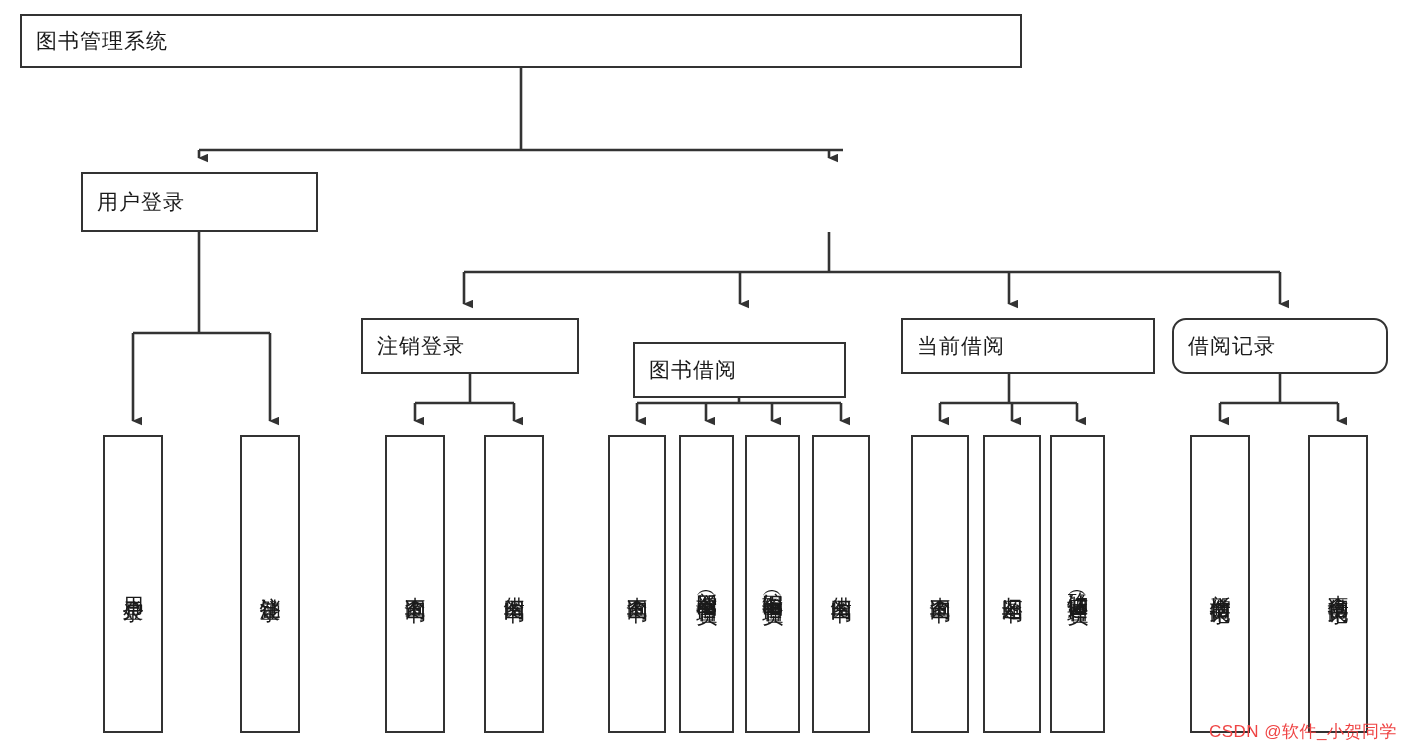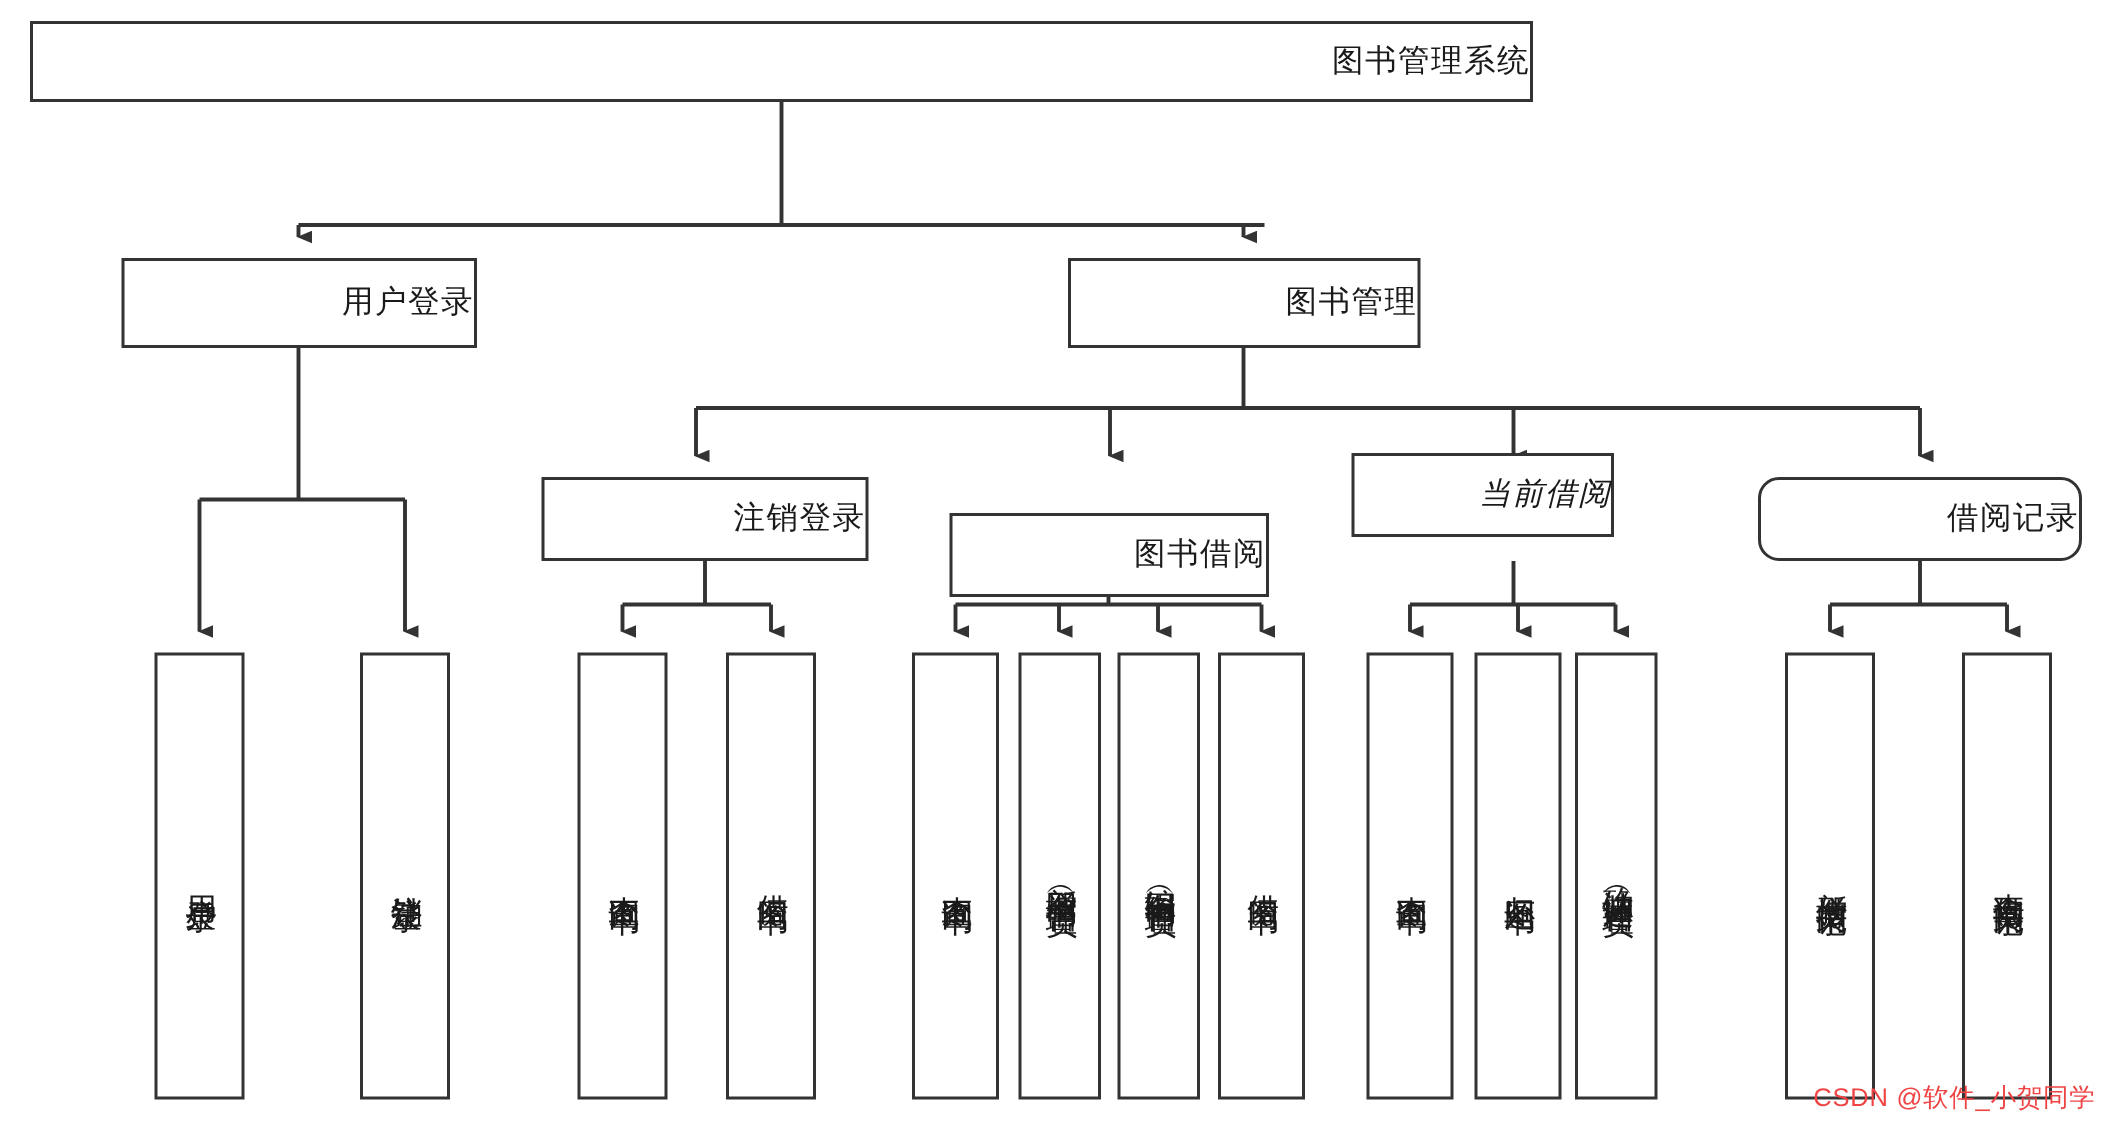--- a/index.html
+++ b/index.html
@@ -25,21 +25,21 @@
     height: 747px;
     pointer-events: none;
   }
   .node {
     position: absolute;
     box-sizing: border-box;
     border: 2px solid #333333;
     background: #ffffff;
     display: flex;
     align-items: center;
-    justify-content: flex-end;
+    justify-content: flex-start;
     color: #1a1a1a;
     padding-left: 14px;
   }
   .node.h {
     font-size: 21px;
     letter-spacing: 1px;
     line-height: 1.2;
   }
   .node.root {
     font-size: 21px;
@@ -137,31 +137,28 @@
     </g>
   </svg>
 
   <div class="node root h" style="left:20px;  top:14px;  width:1002px; height:54px;">
     <span>图书管理系统</span>
   </div>
 
   <div class="node h" style="left:81px;  top:172px; width:237px; height:60px;">
     <span>用户登录</span>
   </div>
-  <div class="node h" style="left:712px; top:172px; width:235px; height:60px;">
-    <span>图书管理</span>
-  </div>
 
   <div class="node h" style="left:361px; top:318px; width:218px; height:56px;">
     <span>注销登录</span>
   </div>
   <div class="node h" style="left:633px; top:318px; width:213px; height:56px;margin-top:24px;">
     <span>图书借阅</span>
   </div>
-  <div class="node h" style="left:901px; top:302px; width:175px; height:56px;font-style:italic;">
+  <div class="node h" style="left:901px; top:318px; width:254px; height:56px;">
     <span>当前借阅</span>
   </div>
   <div class="node h" style="left:1172px;top:318px; width:216px; height:56px;border-radius:14px;">
     <span>借阅记录</span>
   </div>
 
   <div class="node v" style="left:103px; top:435px; width:60px; height:298px;">
     <span class="vlabel">用户登录</span>
   </div>
   <div class="node v" style="left:240px; top:435px; width:60px; height:298px;">

